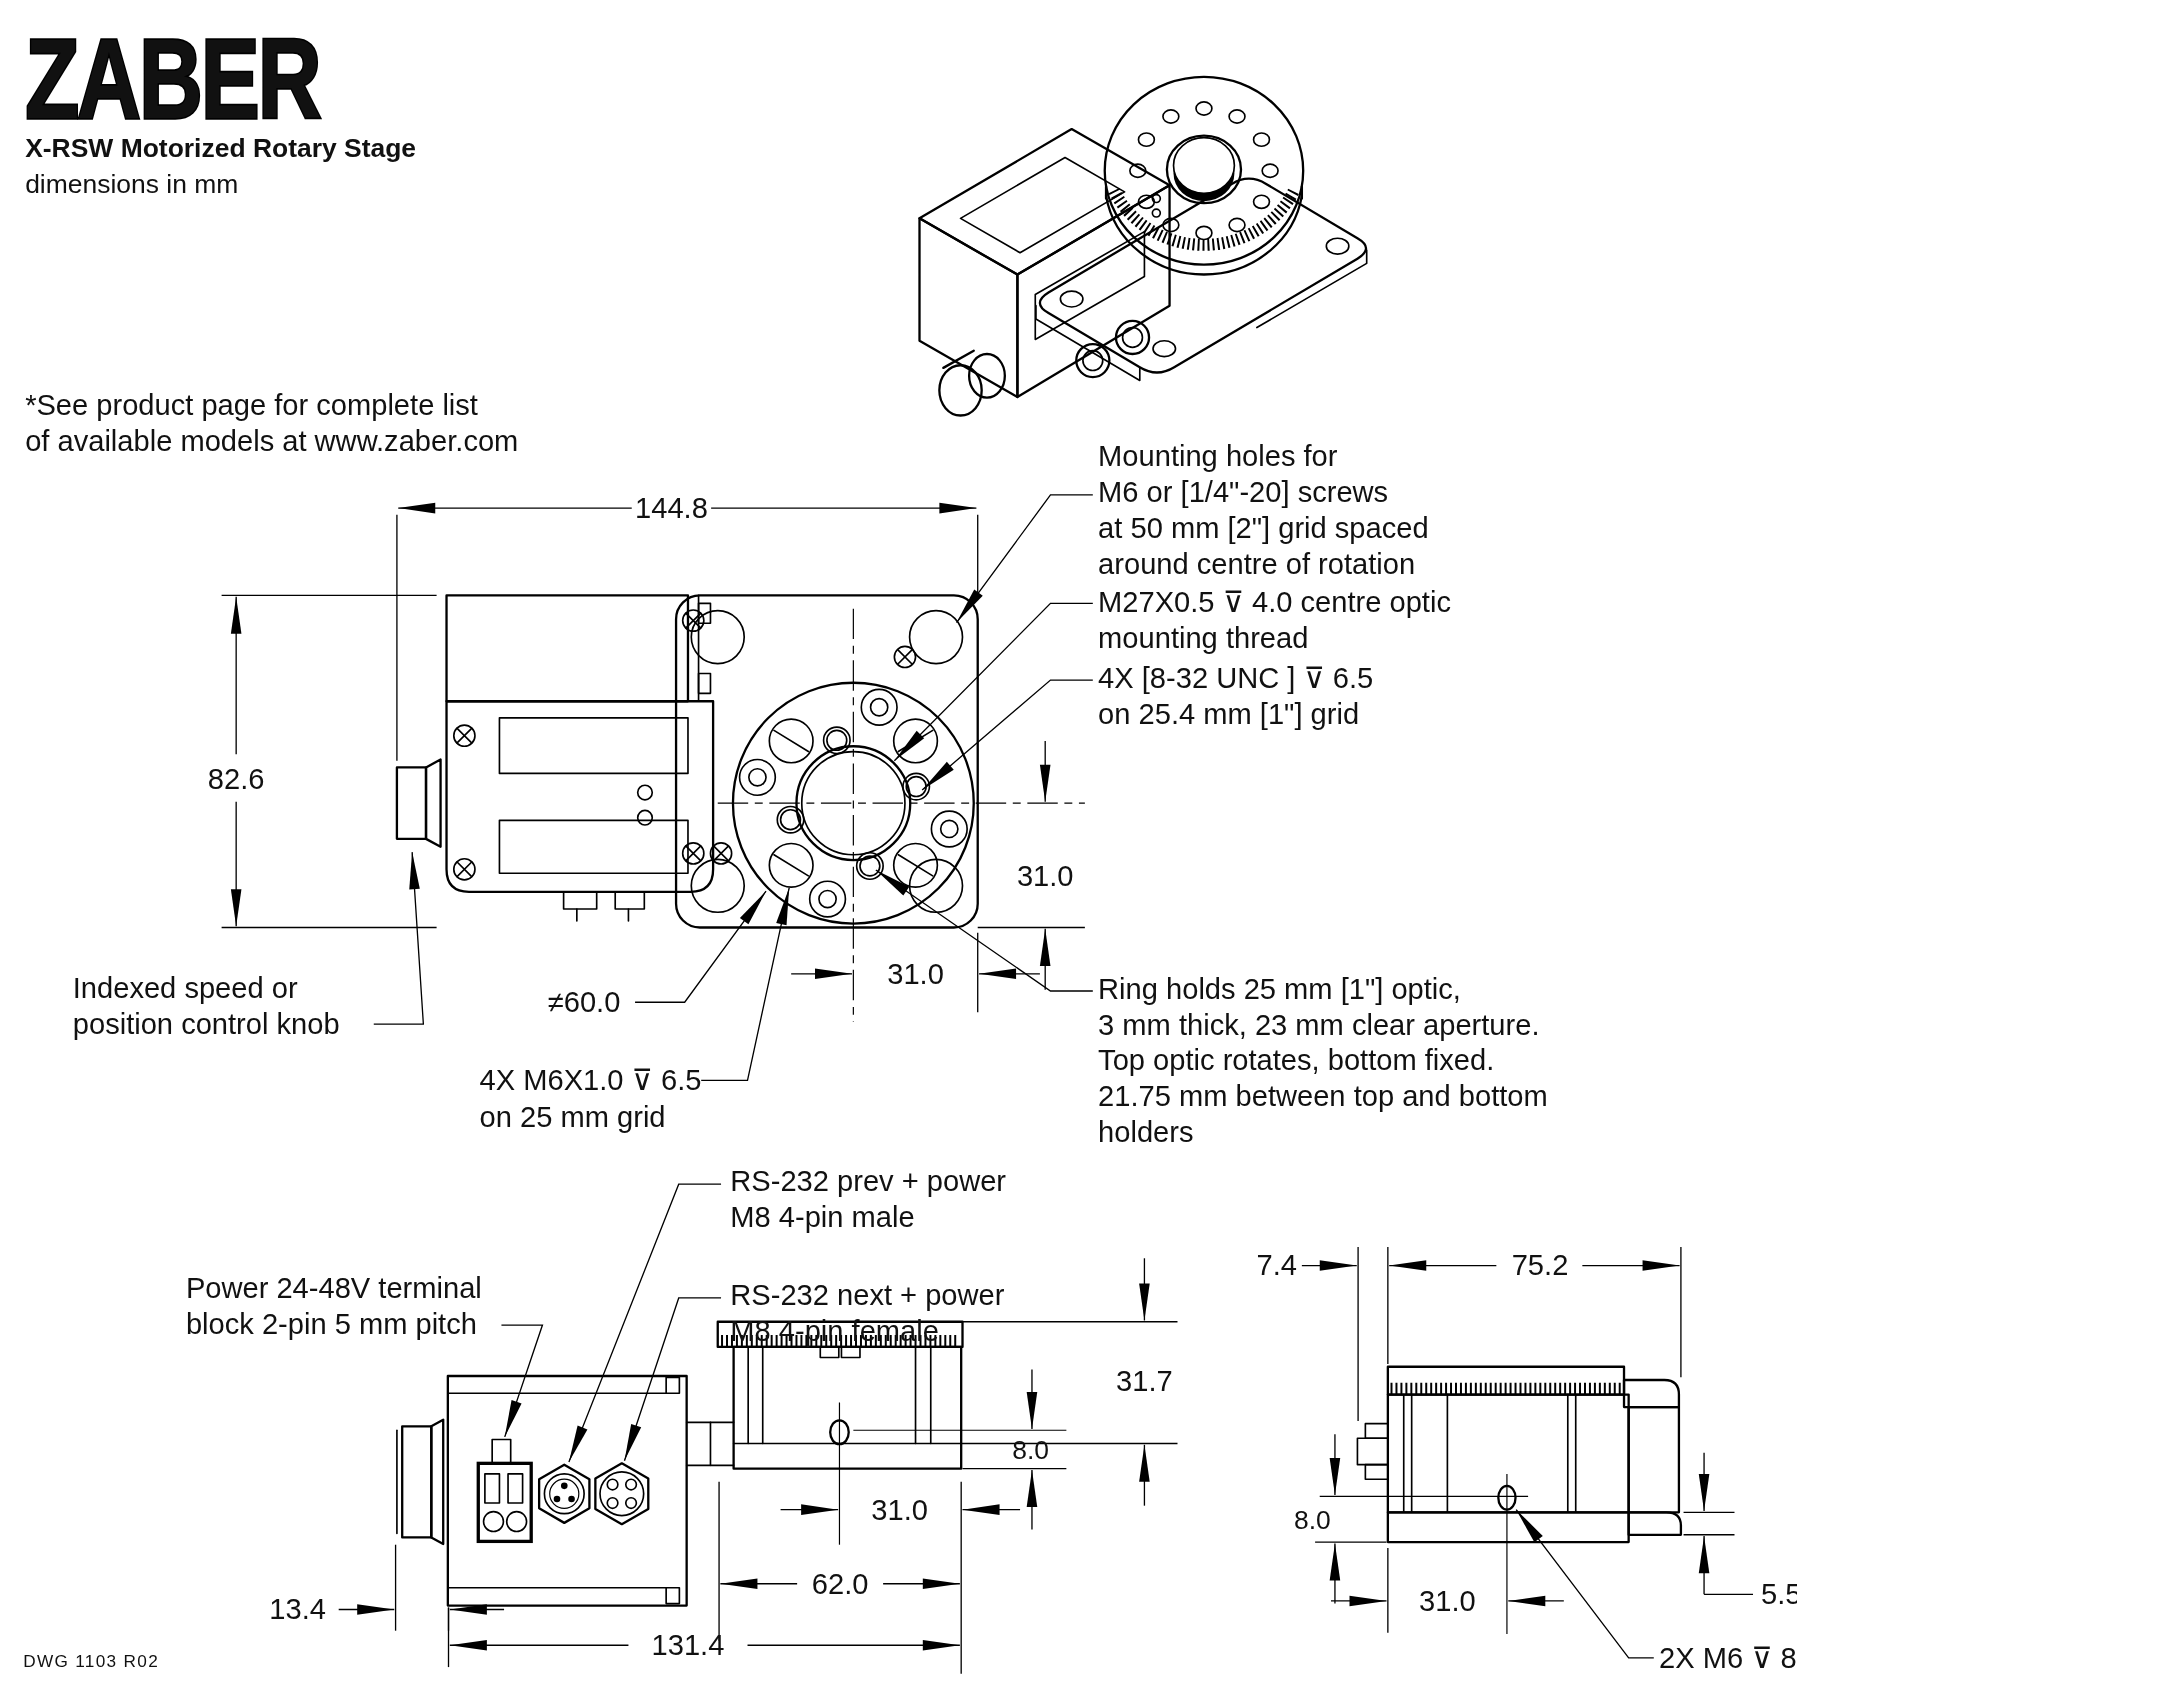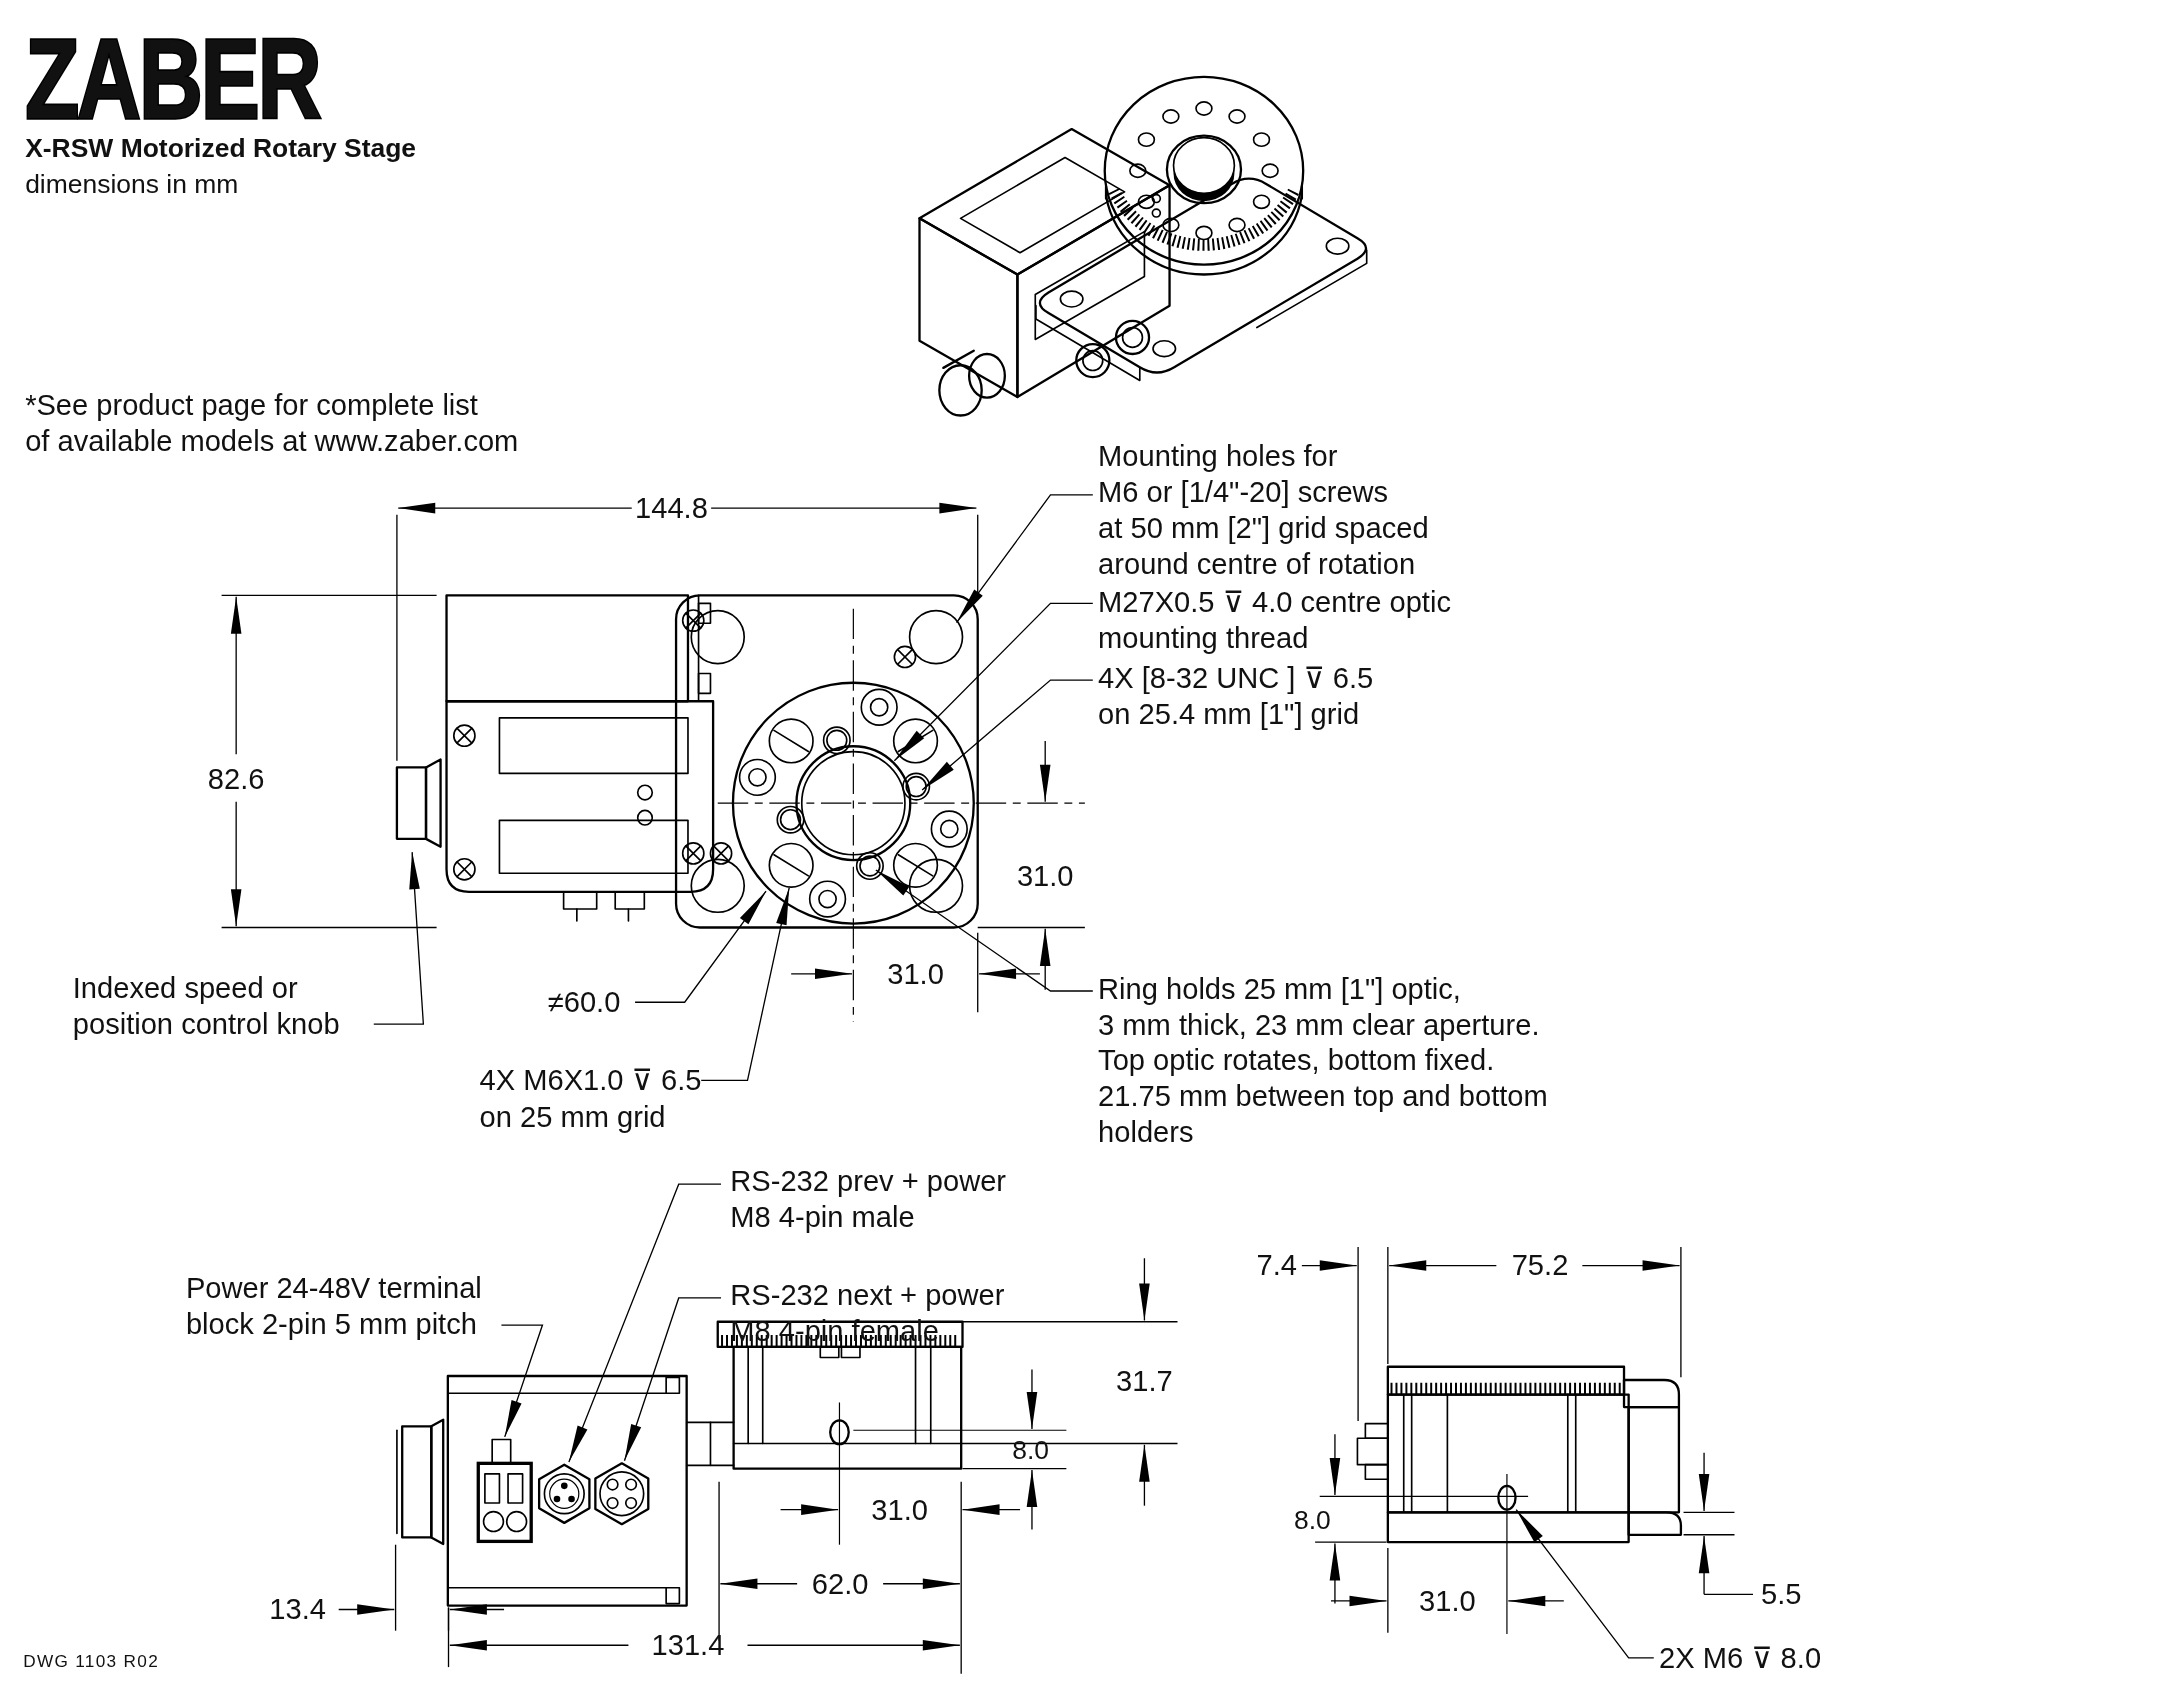--- a/index.html
+++ b/index.html
@@ -1,17 +1,17 @@
 <!DOCTYPE html>
 <html style="font-size:10.6px"><head>
 <meta charset="utf-8">
 <style>
   html,body{margin:0;padding:0;background:#ffffff;}
   .page{position:relative;width:1797px;height:1687px;background:#ffffff;overflow:hidden;
-        font-family:"Liberation Sans","DejaVu Sans",sans-serif;padding-left:45px;}
+        font-family:"Liberation Sans","DejaVu Sans",sans-serif;}
   svg{position:absolute;left:0;top:0;}
   svg text{fill:#111111;font-family:"Liberation Sans","DejaVu Sans",sans-serif;}
   .outline{fill:none;stroke:#000;stroke-width:3.5;stroke-linejoin:round;stroke-linecap:round;}
   .outline2{fill:none;stroke:#000;stroke-width:2.5;stroke-linejoin:round;stroke-linecap:round;}
   .thin{fill:none;stroke:#000;stroke-width:1.8;}
   .dim{fill:none;stroke:#000;stroke-width:2;}
   .center{fill:none;stroke:#000;stroke-width:1.8;stroke-dasharray:46 10 12 10;}
   .knurl{fill:none;stroke:#000;stroke-width:18;stroke-dasharray:3 4.5;}
   .dimtxt{font-size:44px;}
   .dimtxt-s{font-size:40px;}

